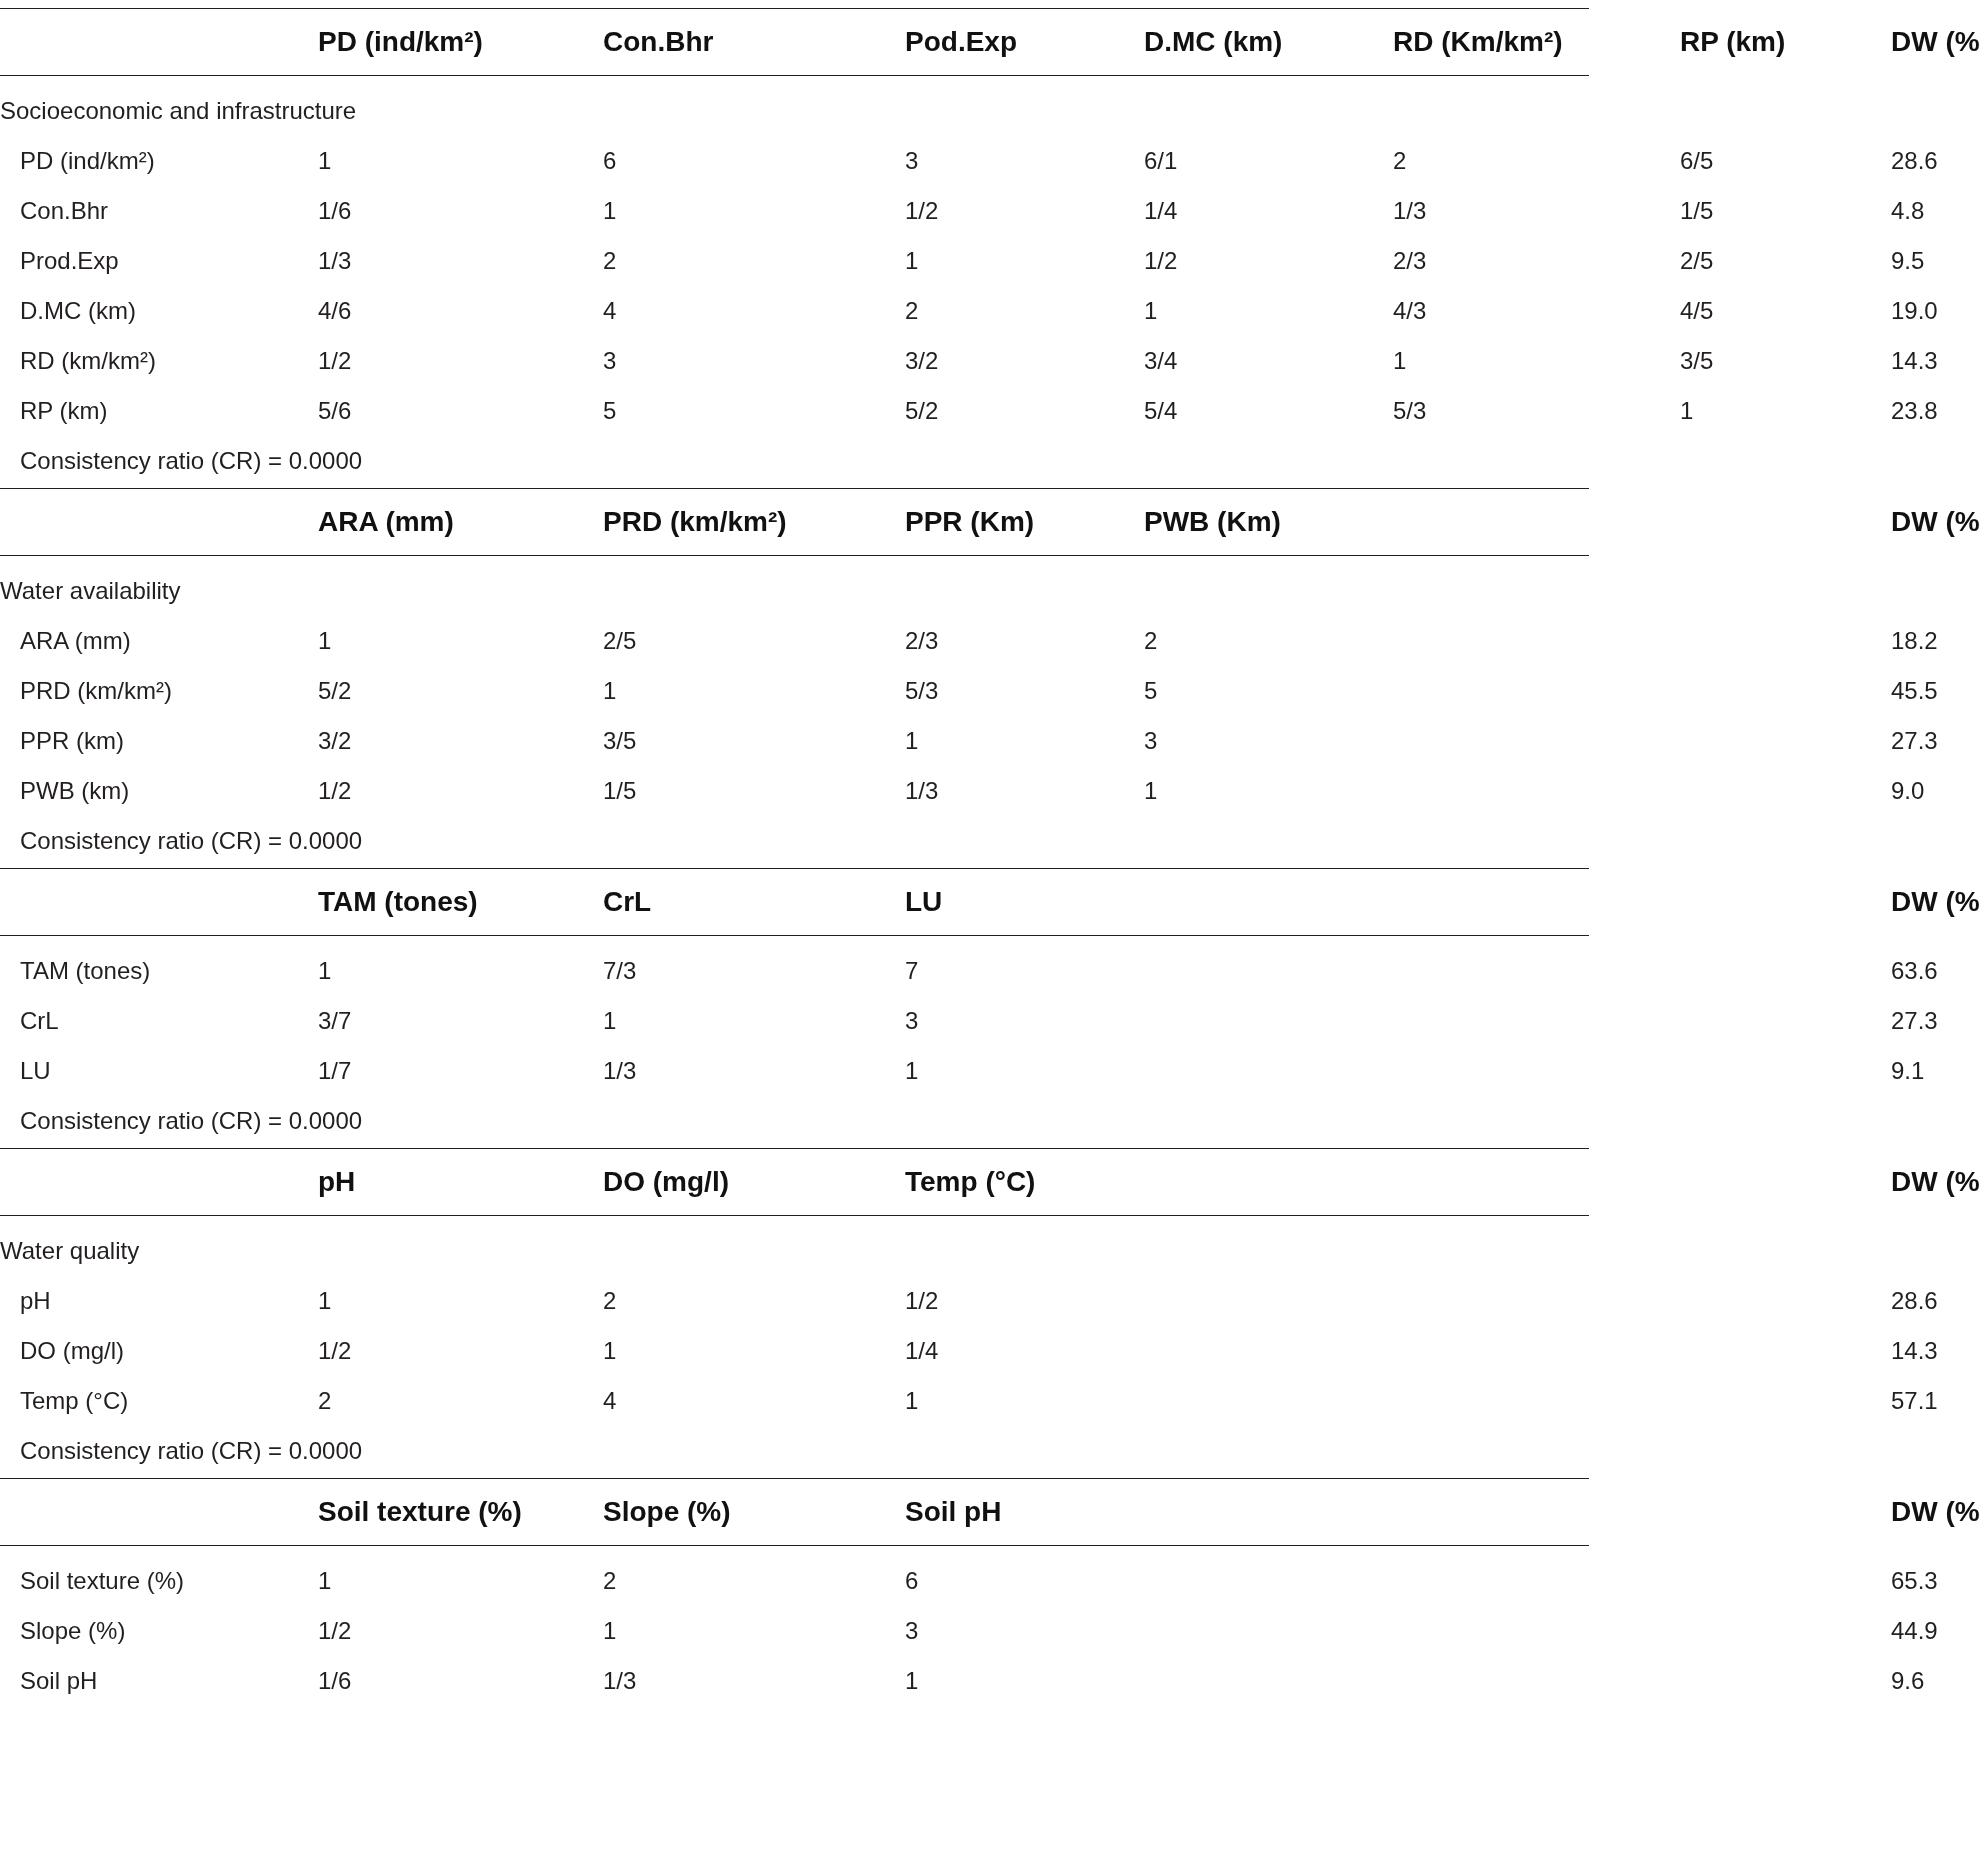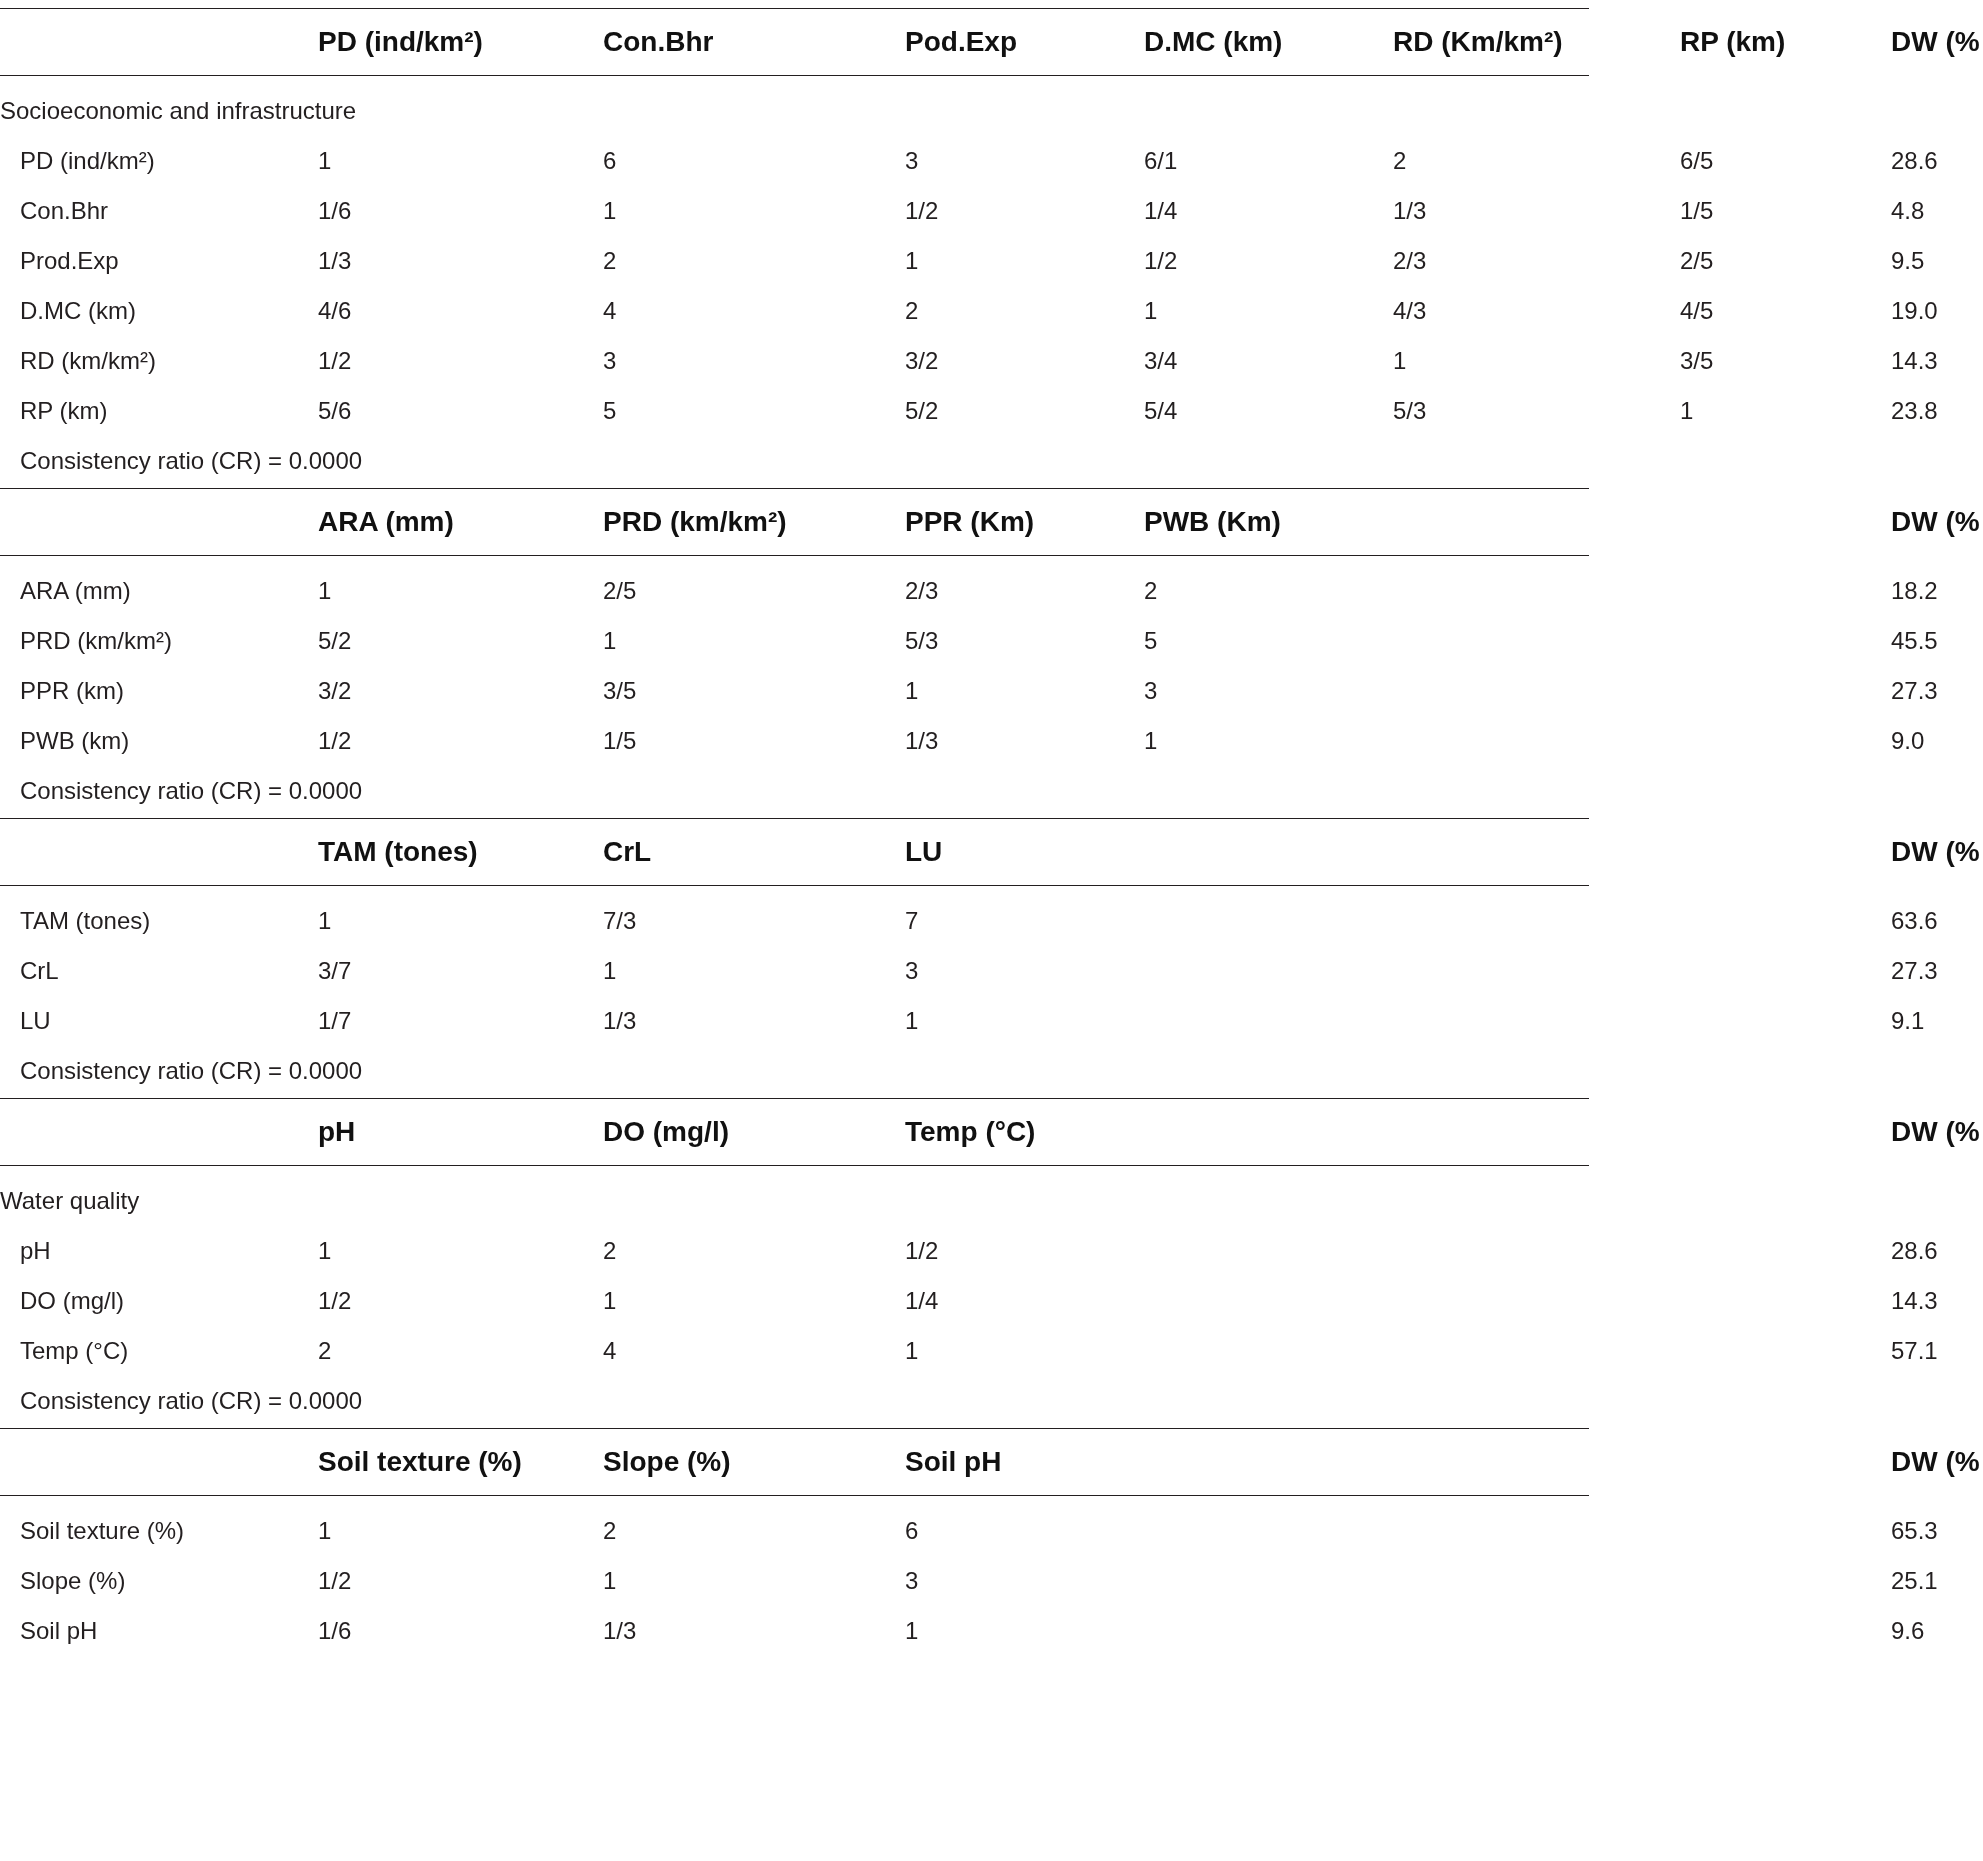--- a/index.html
+++ b/index.html
@@ -113,20 +113,23 @@
 
   <div class="block">
     <div class="hdr">
       <span class="c1">ARA (mm)</span>
       <span class="c2">PRD (km/km²)</span>
       <span class="c3">PPR (Km)</span>
       <span class="c4">PWB (Km)</span>
       <span class="dw">DW (%</span>
     </div>
     <div class="body">
+      <div class="row section">
+          <span class="lbl">Water availability</span>
+        </div>
       <div class="row">
         <span class="lbl">ARA (mm)</span>
         <span class="c1">1</span>
         <span class="c2">2/5</span>
         <span class="c3">2/3</span>
         <span class="c4">2</span>
         <span class="dw">18.2</span>
       </div>
       <div class="row">
         <span class="lbl">PRD (km/km²)</span>
@@ -244,21 +247,21 @@
         <span class="c1">1</span>
         <span class="c2">2</span>
         <span class="c3">6</span>
         <span class="dw">65.3</span>
       </div>
       <div class="row">
         <span class="lbl">Slope (%)</span>
         <span class="c1">1/2</span>
         <span class="c2">1</span>
         <span class="c3">3</span>
-        <span class="dw">25.1</span>
+        <span class="dw">44.9</span>
       </div>
       <div class="row">
         <span class="lbl">Soil pH</span>
         <span class="c1">1/6</span>
         <span class="c2">1/3</span>
         <span class="c3">1</span>
         <span class="dw">9.6</span>
       </div>
     </div>
   </div>

